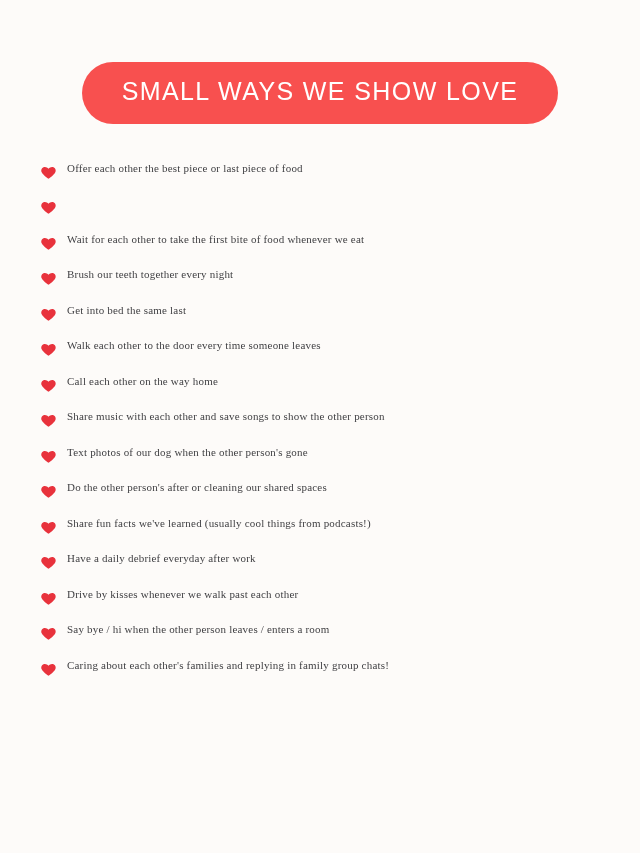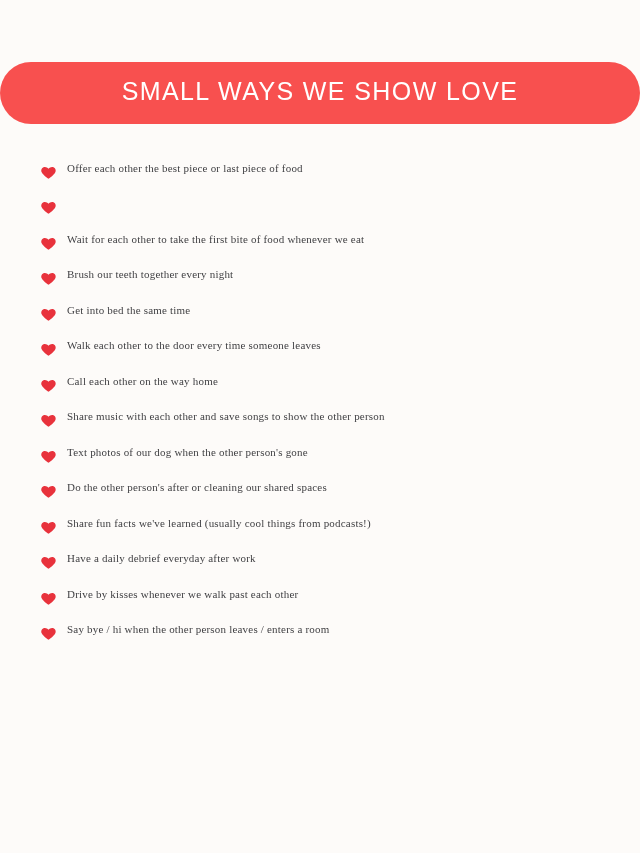--- a/index.html
+++ b/index.html
@@ -14,20 +14,21 @@
     overflow: hidden;
   }
   .page {
     width: 640px;
     height: 853px;
     box-sizing: border-box;
     background: #fdfbf9;
     position: relative;
     display: flex;
     flex-direction: column;
+    align-items: center;
     padding-top: 62px;
   }
   .title-pill {
     background: #f8504f;
     color: #ffffff;
     border-radius: 32px;
     padding: 16px 40px 18px 40px;
     min-width: 370px;
     text-align: center;
     box-sizing: border-box;
@@ -116,21 +117,21 @@
       </span>
       <span class="item-text">Brush our teeth together every night</span>
     </div>
 
     <div class="list-item">
       <span class="heart-icon">
         <svg viewBox="0 0 24 24" width="17" height="17" aria-hidden="true">
             <path d="M12 21s-7.5-4.7-9.6-9.2C.9 8.4 2.6 4.8 6.1 4.2c2.2-.4 4.3.7 5.9 2.6 1.6-1.9 3.7-3 5.9-2.6 3.5.6 5.2 4.2 3.7 7.6C19.5 16.3 12 21 12 21z" fill="#e8323c"></path>
           </svg>
       </span>
-      <span class="item-text">Get into bed the same time</span>
+      <span class="item-text">Get into bed the same last</span>
     </div>
 
     <div class="list-item">
       <span class="heart-icon">
         <svg viewBox="0 0 24 24" width="17" height="17" aria-hidden="true">
             <path d="M12 21s-7.5-4.7-9.6-9.2C.9 8.4 2.6 4.8 6.1 4.2c2.2-.4 4.3.7 5.9 2.6 1.6-1.9 3.7-3 5.9-2.6 3.5.6 5.2 4.2 3.7 7.6C19.5 16.3 12 21 12 21z" fill="#e8323c"></path>
           </svg>
       </span>
       <span class="item-text">Walk each other to the door every time someone leaves</span>
     </div>
@@ -201,15 +202,23 @@
     <div class="list-item">
       <span class="heart-icon">
         <svg viewBox="0 0 24 24" width="17" height="17" aria-hidden="true">
             <path d="M12 21s-7.5-4.7-9.6-9.2C.9 8.4 2.6 4.8 6.1 4.2c2.2-.4 4.3.7 5.9 2.6 1.6-1.9 3.7-3 5.9-2.6 3.5.6 5.2 4.2 3.7 7.6C19.5 16.3 12 21 12 21z" fill="#e8323c"></path>
           </svg>
       </span>
       <span class="item-text">Say bye / hi when the other person leaves / enters a room</span>
     </div>
 
 
+    <div class="list-item">
+      <span class="heart-icon">
+        <svg viewBox="0 0 24 24" width="17" height="17" aria-hidden="true">
+            <path d="M12 21s-7.5-4.7-9.6-9.2C.9 8.4 2.6 4.8 6.1 4.2c2.2-.4 4.3.7 5.9 2.6 1.6-1.9 3.7-3 5.9-2.6 3.5.6 5.2 4.2 3.7 7.6C19.5 16.3 12 21 12 21z" fill="#e8323c"></path>
+          </svg>
+      </span>
+      <span class="item-text">Caring about each other's families and replying in family group chats!</span>
+    </div>
 
   </div>
 </div>
 
 </body></html>

